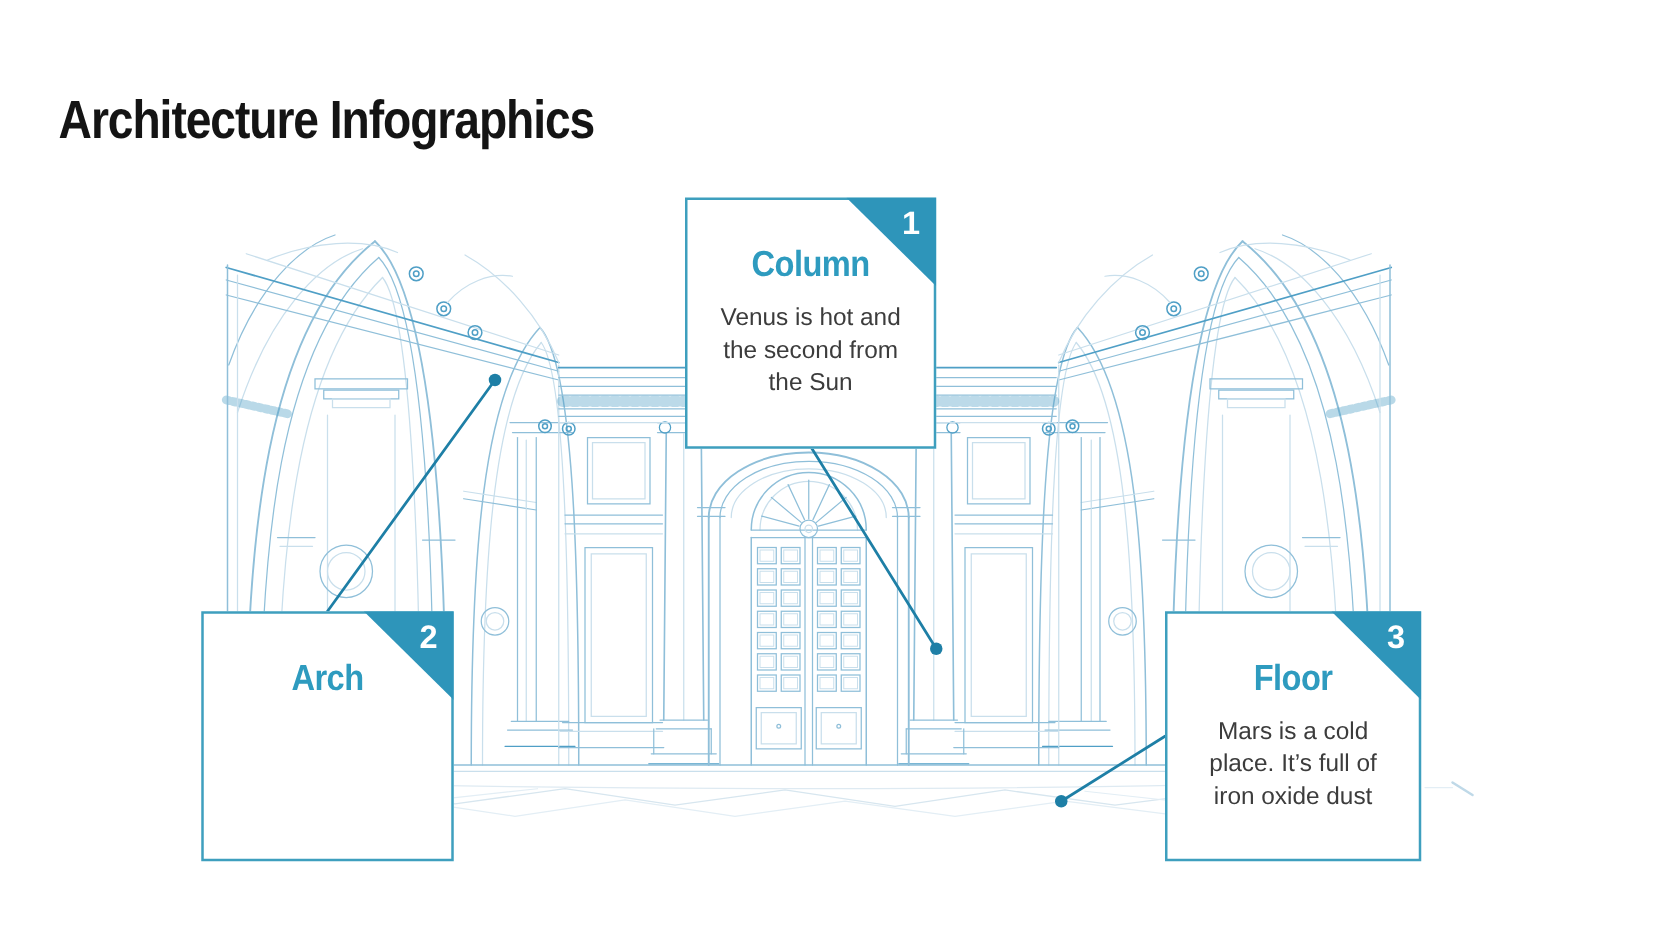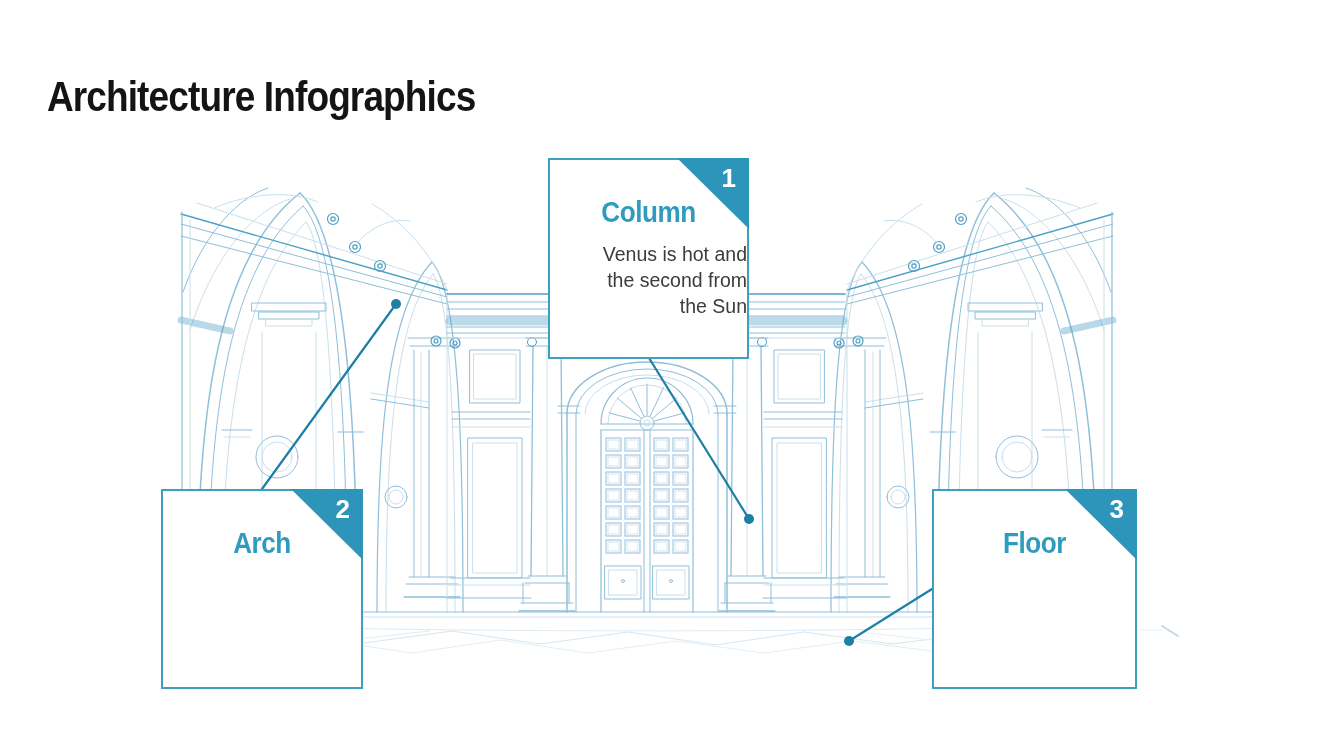--- a/index.html
+++ b/index.html
@@ -26,21 +26,21 @@
     clip-path:polygon(0 0,100% 0,100% 100%);
   }
   .card .num{
     position:absolute;top:3px;right:11px;color:#fff;font-size:26px;font-weight:700;z-index:2;
   }
   .card h2{
     margin:34px 0 0;font-size:29px;font-weight:700;color:#2E9BBF;line-height:36px;
     letter-spacing:-.5px;transform:scaleX(.9);transform-origin:center;
   }
   .card .body{
-    margin-top:11px;font-size:19.5px;line-height:26px;color:#3C3C3C;white-space:pre-line;text-align:right;
+    margin-top:11px;font-size:19.5px;line-height:26px;color:#3C3C3C;white-space:pre-line;
   }
   #card-1{left:548px;top:158px;width:201px;height:201px;}
   #card-2{left:161px;top:489px;width:202px;height:200px;}
   #card-3{left:932px;top:489px;width:205px;height:200px;}
 </style>
 </head>
 <body>
 
 <div id="slide">
 
@@ -297,15 +297,18 @@
   <div class="card" id="card-2">
     <div class="corner"></div>
     <div class="num">2</div>
     <h2>Arch</h2>
   </div>
 
   <div class="card" id="card-3">
     <div class="corner"></div>
     <div class="num">3</div>
     <h2>Floor</h2>
+    <div class="body">Mars is a cold
+place. It’s full of
+iron oxide dust</div>
   </div>
 
 </div>
 
 </body></html>

